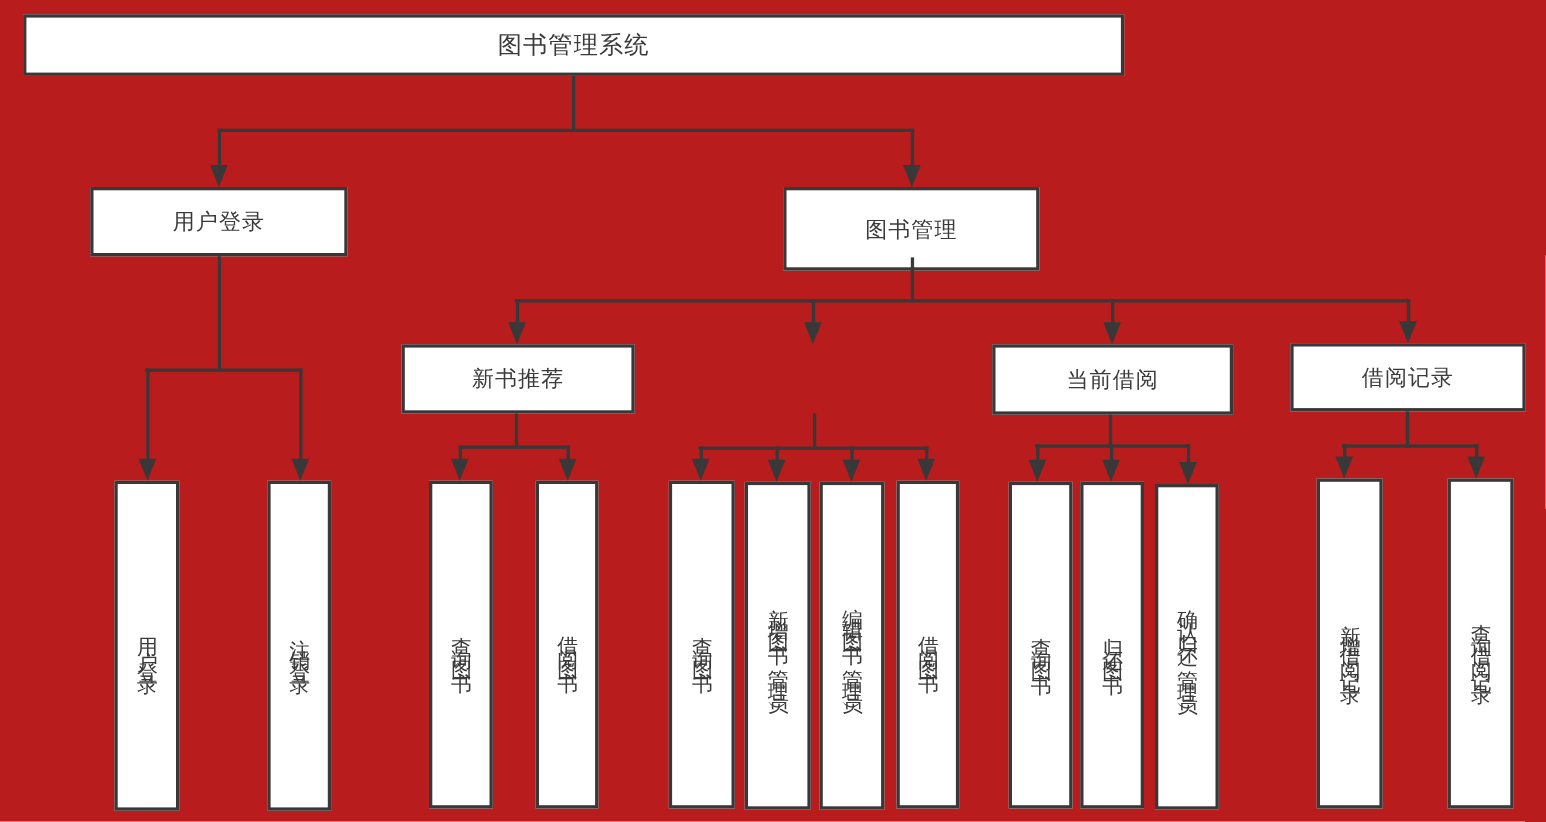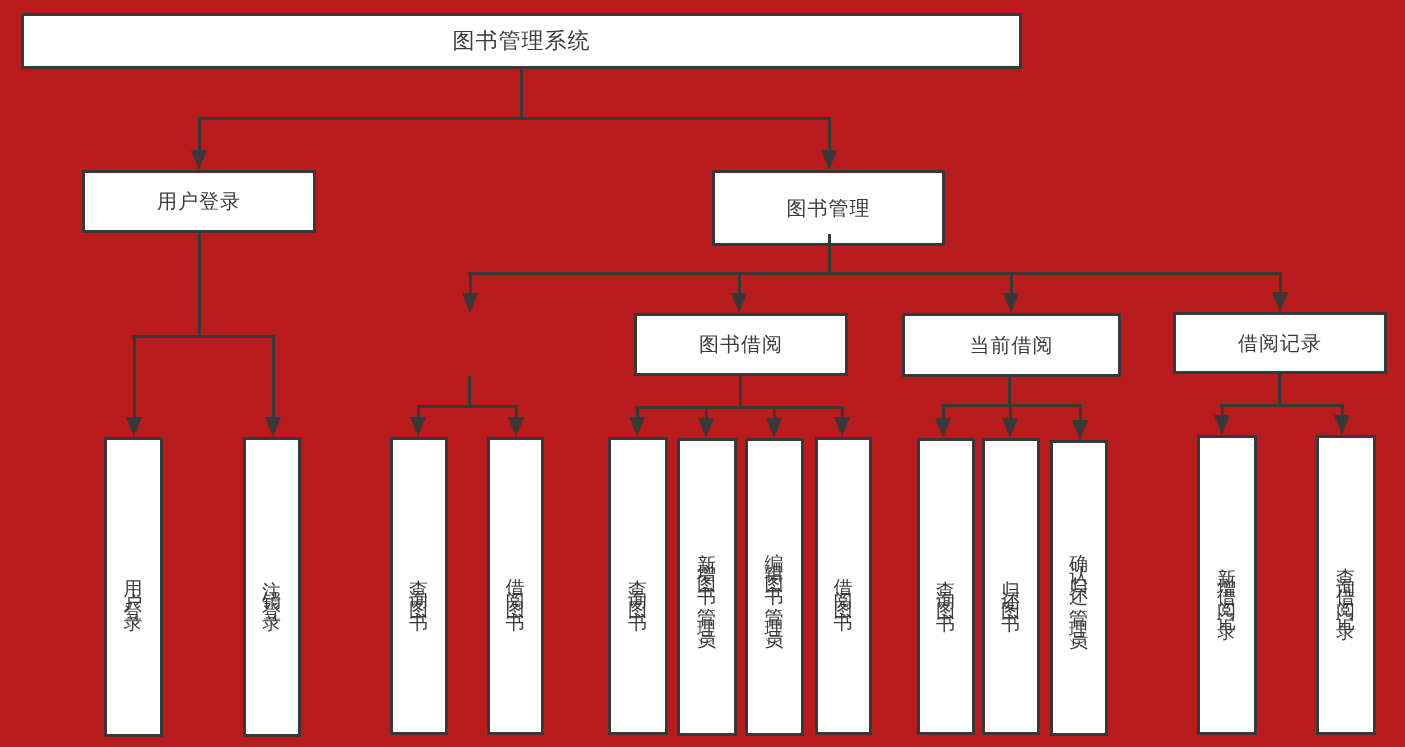--- a/index.html
+++ b/index.html
@@ -49,22 +49,22 @@
 <body>
 
 <div id="stage">
 
   <div class="node root" style="left:21px;top:13px;width:1001px;height:56px;">图书管理系统</div>
 
   <div class="node" style="left:82px;top:170px;width:234px;height:63px;">用户登录</div>
 
   <div class="node" style="left:712px;top:170px;width:233px;height:76px;">图书管理</div>
 
+  <div class="node" style="left:365px;top:313px;width:212px;height:63px;">新书推荐</div>
 
-  <div class="node" style="left:634px;top:313px;width:214px;height:63px;">图书借阅</div>
 
   <div class="node" style="left:902px;top:313px;width:219px;height:64px;">当前借阅</div>
 
   <div class="node" style="left:1173px;top:312px;width:214px;height:62px;">借阅记录</div>
 
   <div class="leaf" style="left:104px;top:437px;width:59px;height:300px;">用户登录</div>
 
   <div class="leaf" style="left:243px;top:437px;width:58px;height:300px;">注销登录</div>
 
   <div class="leaf" style="left:390px;top:437px;width:58px;height:298px;">查询图书</div>

